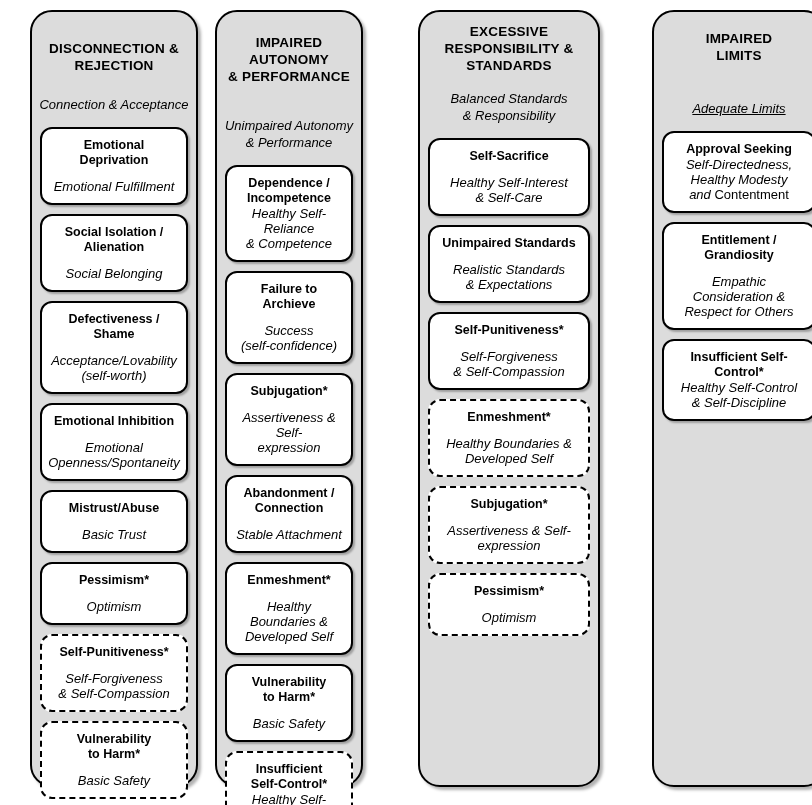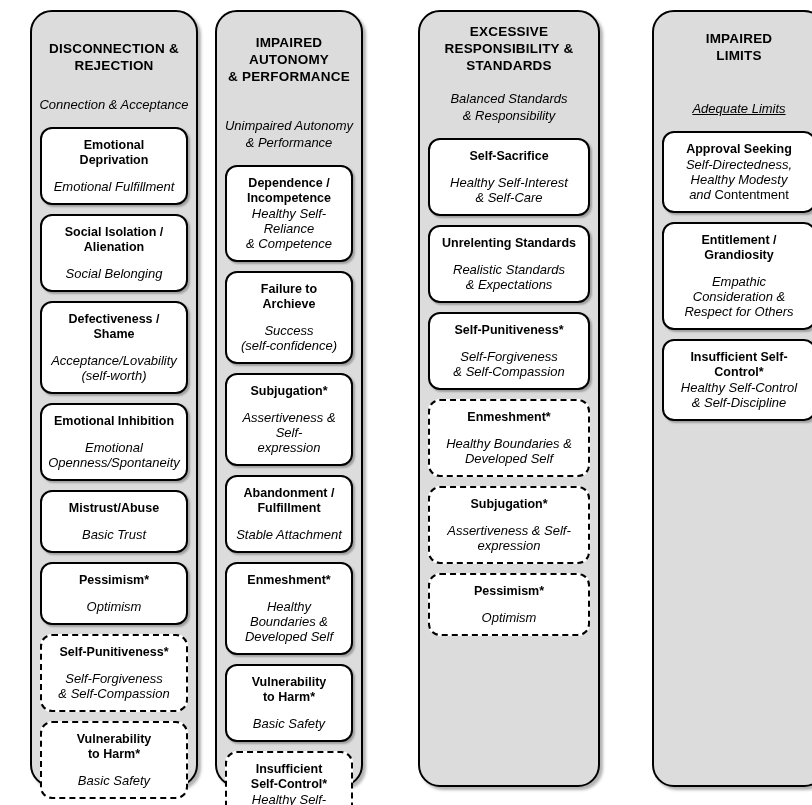--- a/index.html
+++ b/index.html
@@ -178,21 +178,21 @@
           <div class="card-healthy">Success
 (self-confidence)</div>
         </div>
         <div class="schema-card">
           <div class="card-schema">Subjugation*</div>
           <div class="card-healthy">Assertiveness &amp; Self-
 expression</div>
         </div>
         <div class="schema-card">
           <div class="card-schema">Abandonment /
-Fulfillment</div>
+Connection</div>
           <div class="card-healthy">Stable Attachment</div>
         </div>
         <div class="schema-card">
           <div class="card-schema">Enmeshment*</div>
           <div class="card-healthy">Healthy Boundaries &amp;
 Developed Self</div>
         </div>
         <div class="schema-card">
           <div class="card-schema">Vulnerability
 to Harm*</div>
@@ -216,21 +216,21 @@
 STANDARDS</div>
       <div class="domain-healthy">Balanced Standards
 &amp; Responsibility</div>
       <div class="cards">
         <div class="schema-card">
           <div class="card-schema">Self-Sacrifice</div>
           <div class="card-healthy">Healthy Self-Interest
 &amp; Self-Care</div>
         </div>
         <div class="schema-card">
-          <div class="card-schema">Unrelenting Standards</div>
+          <div class="card-schema">Unimpaired Standards</div>
           <div class="card-healthy">Realistic Standards
 &amp; Expectations</div>
         </div>
         <div class="schema-card">
           <div class="card-schema">Self-Punitiveness*</div>
           <div class="card-healthy">Self-Forgiveness
 &amp; Self-Compassion</div>
         </div>
         <div class="schema-card dashed">
           <div class="card-schema">Enmeshment*</div>

